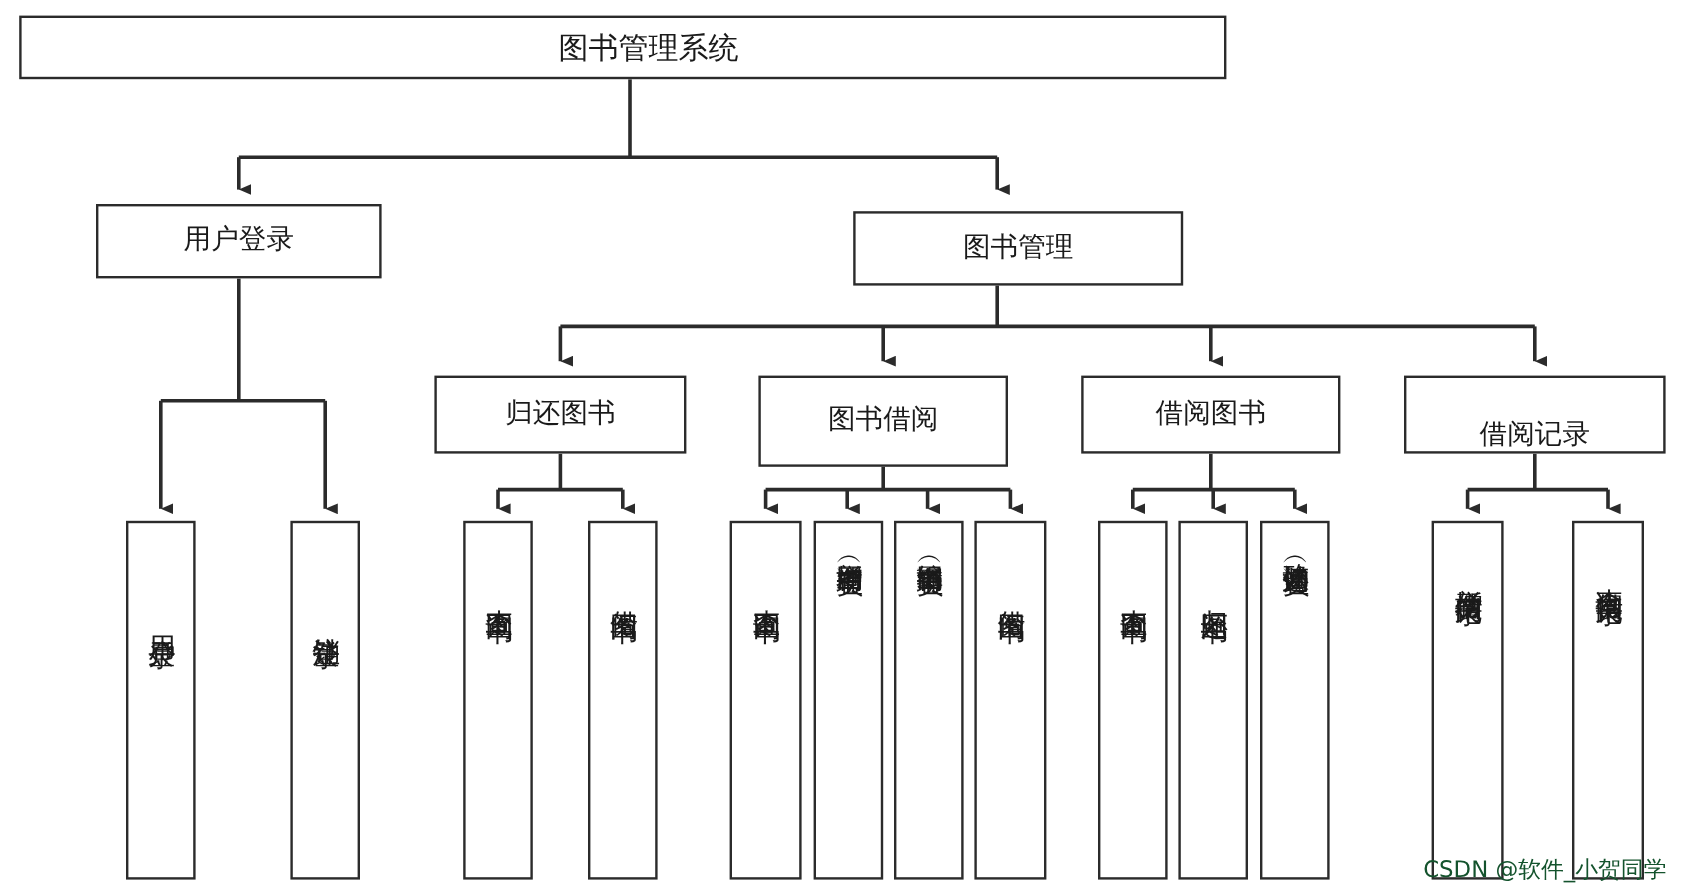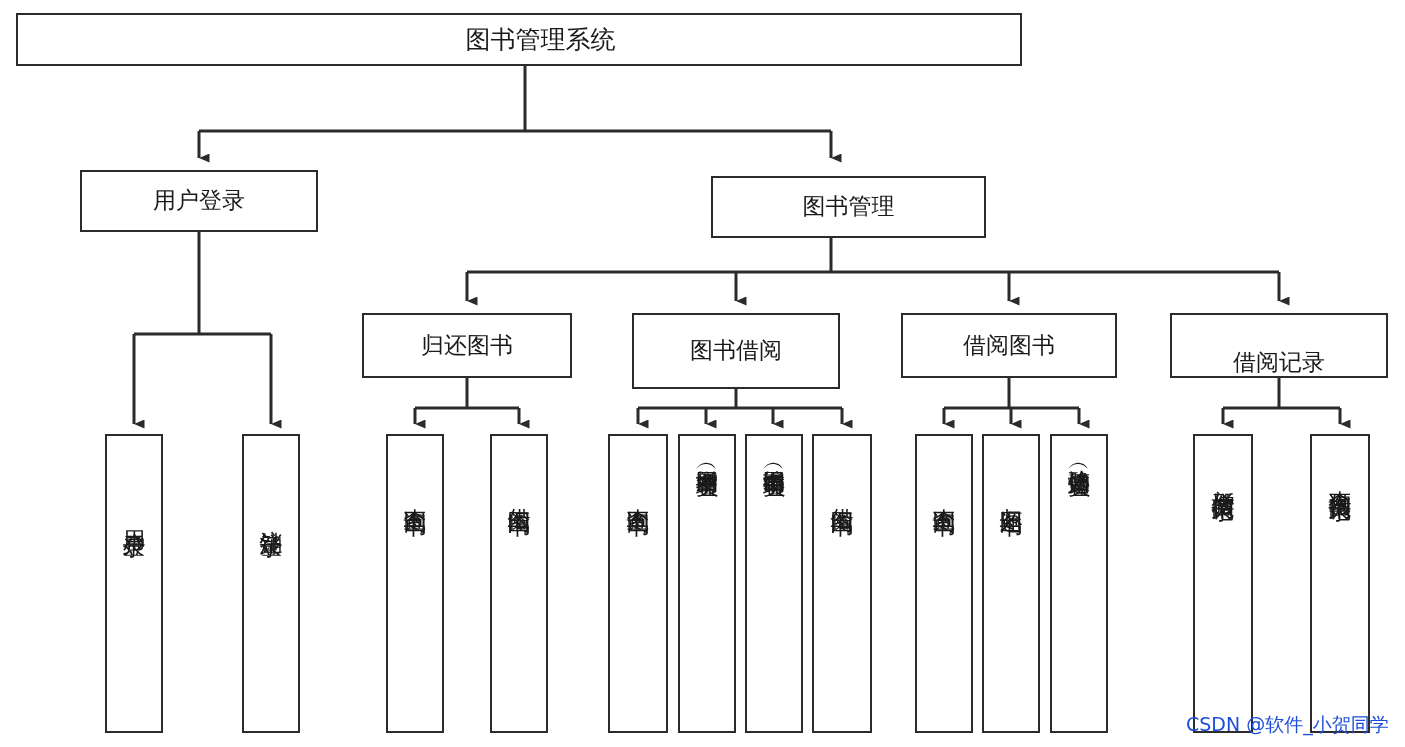--- a/index.html
+++ b/index.html
@@ -58,21 +58,21 @@
   .n-v.tall .txt { font-size: 22px; letter-spacing: 1px; }
   .n-v.mid .txt  { margin-top: 70px; }
   .n-v.mid2 .txt { margin-top: 48px; }
   .n-v.mid3 .txt { margin-top: 30px; }
   .n-v.mid4 .txt { margin-top: 10px; }
   .watermark {
     position: absolute;
     left: 1186px;
     top: 712px;
     font-size: 19px;
-    color: #1d4ed8;
+    color: #14532d;
     white-space: nowrap;
     font-family: "DejaVu Sans", "Liberation Sans", sans-serif;
   }
 </style>
 </head>
 <body>
 
 <div id="canvas">
 
   <svg id="wires" viewBox="0 0 1405 747" xmlns="http://www.w3.org/2000/svg">

